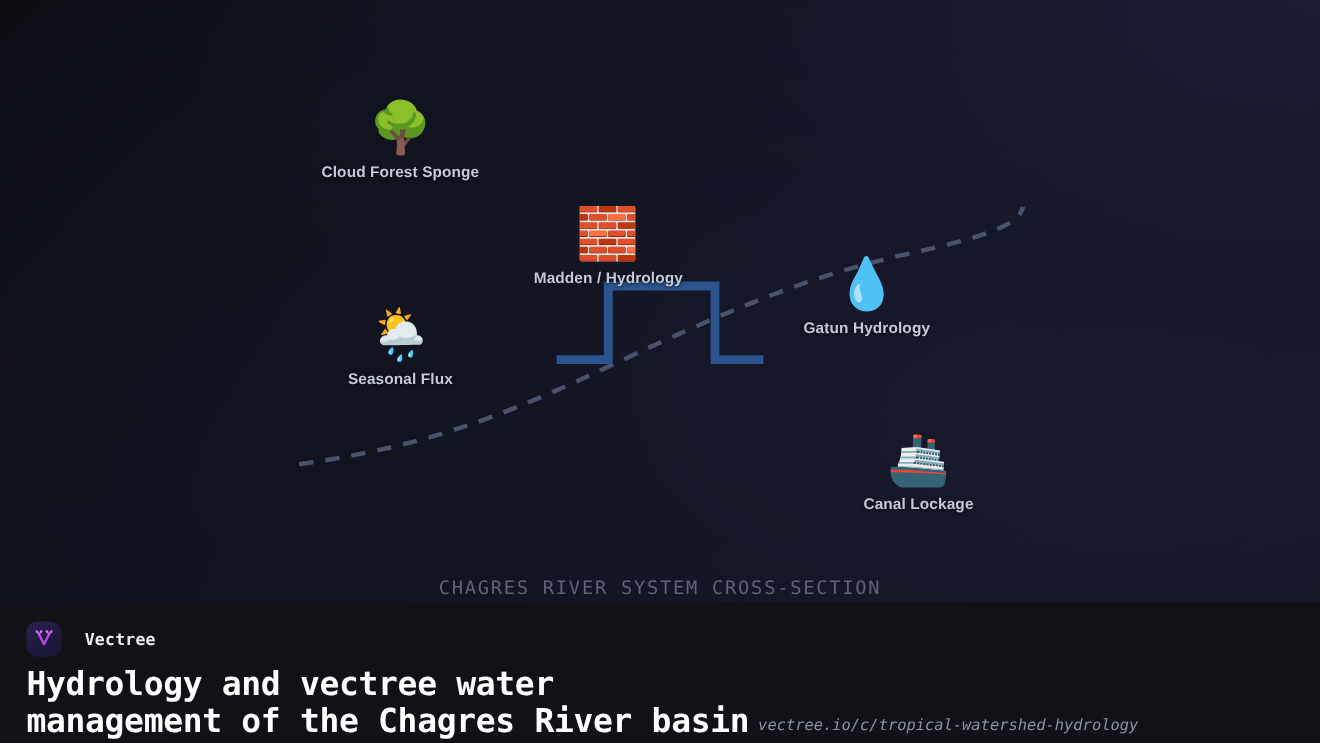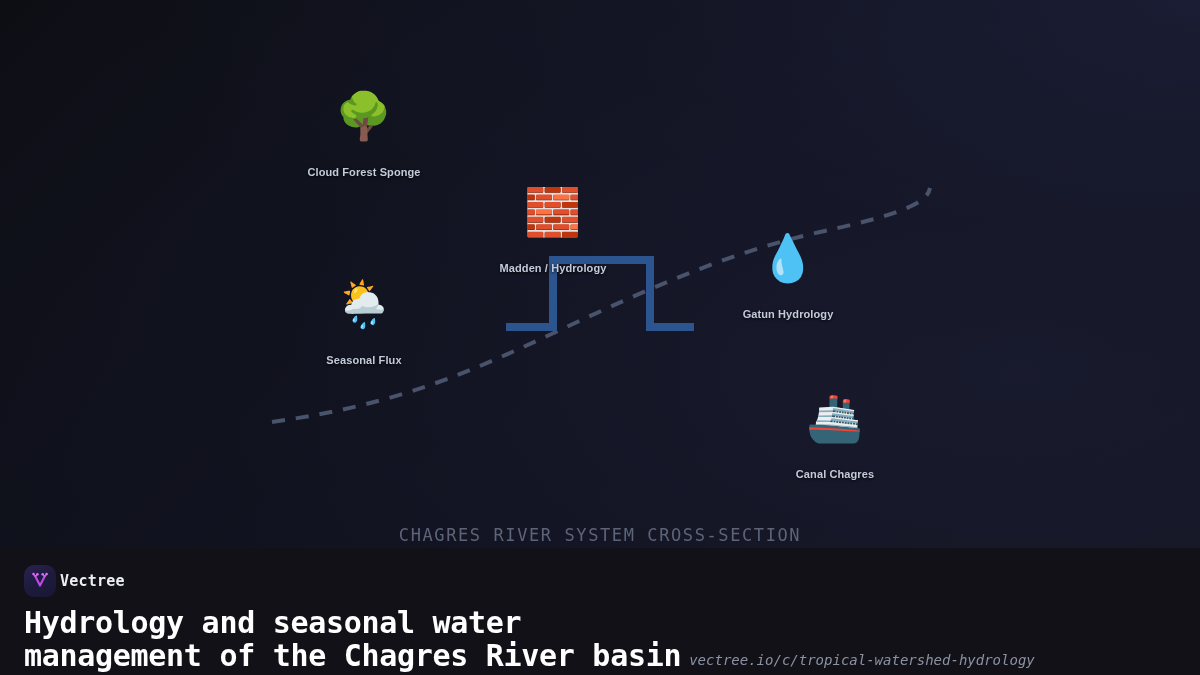--- a/index.html
+++ b/index.html
@@ -33,22 +33,22 @@
     transform:translateX(-50%);
   }
   .node-icon {
     font-size:46px;
     line-height:52px;
     height:56px;
     display:flex; align-items:center; justify-content:center;
     user-select:none;
   }
   .node-label {
-    margin-top:22px;
-    font-size:11px;
+    margin-top:4px;
+    font-size:14px;
     font-weight:bold;
     letter-spacing:0.1px;
     color:#c3cbdb;
     text-align:center;
     white-space:nowrap;
     text-shadow:0 1px 3px rgba(0,0,0,0.85);
   }
 
   
   #caption {
@@ -59,21 +59,21 @@
     letter-spacing:1.6px;
     color:#5d6478;
   }
 
   
   #footer {
     position:absolute; left:0; bottom:0; width:1200px; height:127px;
     background:#111117;
     padding:17px 24px 0 24px;
   }
-  #brand { display:flex; align-items:center; gap:4px; height:32px; }
+  #brand { display:flex; align-items:center; gap:21px; height:32px; }
   #logo {
     width:32px; height:32px; border-radius:10px;
     background:linear-gradient(150deg,#2a2252 0%,#1d1a3c 55%,#191733 100%);
     display:flex; align-items:center; justify-content:center;
     flex:none;
   }
   #brand-name {
     font-family:"DejaVu Sans Mono","Liberation Mono",monospace;
     font-size:15px; font-weight:bold; color:#eceef4;
     letter-spacing:0.2px;
@@ -129,21 +129,21 @@
       <div class="node-label">Seasonal Flux</div>
     </div>
 
     <div class="node" style="left:788px; top:230px;">
       <div class="node-icon">💧</div>
       <div class="node-label">Gatun Hydrology</div>
     </div>
 
     <div class="node" style="left:835px; top:390px;">
       <div class="node-icon">🚢</div>
-      <div class="node-label">Canal Chagres</div>
+      <div class="node-label">Canal Lockage</div>
     </div>
 
   </div>
 
   <div id="caption">CHAGRES RIVER SYSTEM CROSS-SECTION</div>
 
   <div id="footer">
 
     <div id="brand">
       <div id="logo">
@@ -154,20 +154,20 @@
           <circle cx="3.5" cy="3.1" r="1.25" fill="#e06cff"></circle>
           <circle cx="7.4" cy="3.2" r="1.25" fill="#e06cff"></circle>
           <circle cx="12.7" cy="3.2" r="1.25" fill="#e06cff"></circle>
           <circle cx="16.6" cy="3.1" r="1.25" fill="#e06cff"></circle>
         </svg>
       </div>
       <div id="brand-name">Vectree</div>
     </div>
 
     <div id="headline-row">
-      <div id="headline">Hydrology and seasonal water
+      <div id="headline">Hydrology and vectree water
 management of the Chagres River basin</div>
       <div id="url">vectree.io/c/tropical-watershed-hydrology</div>
     </div>
 
   </div>
 
 </div>
 
 </body></html>

